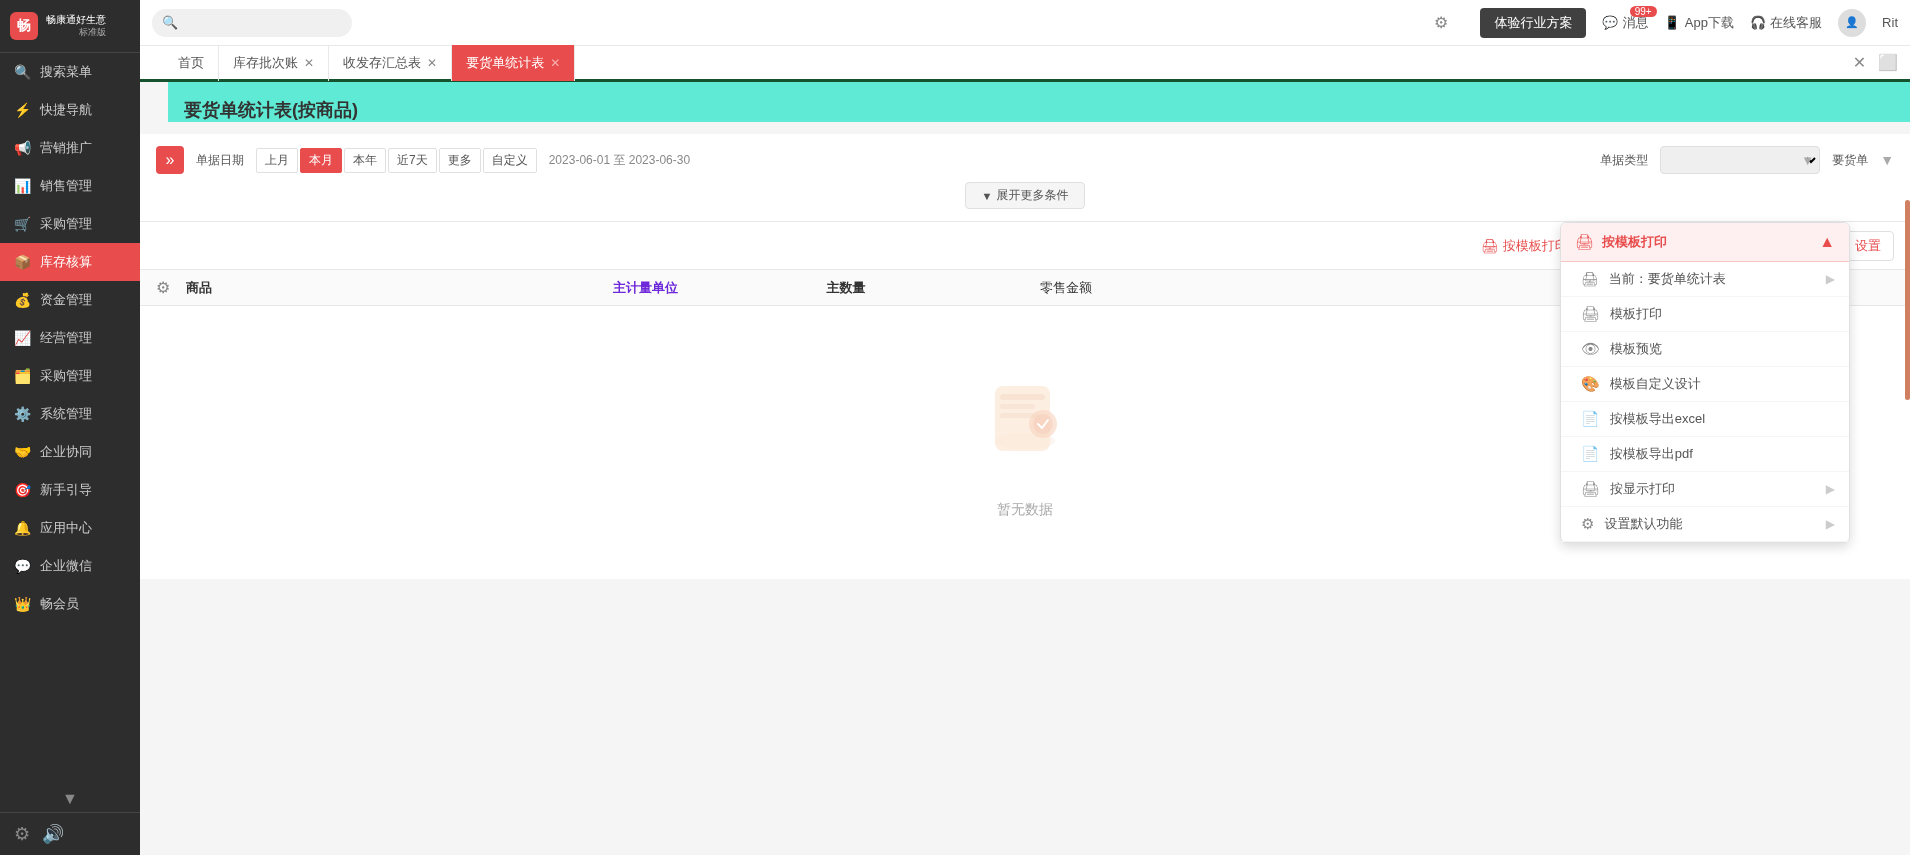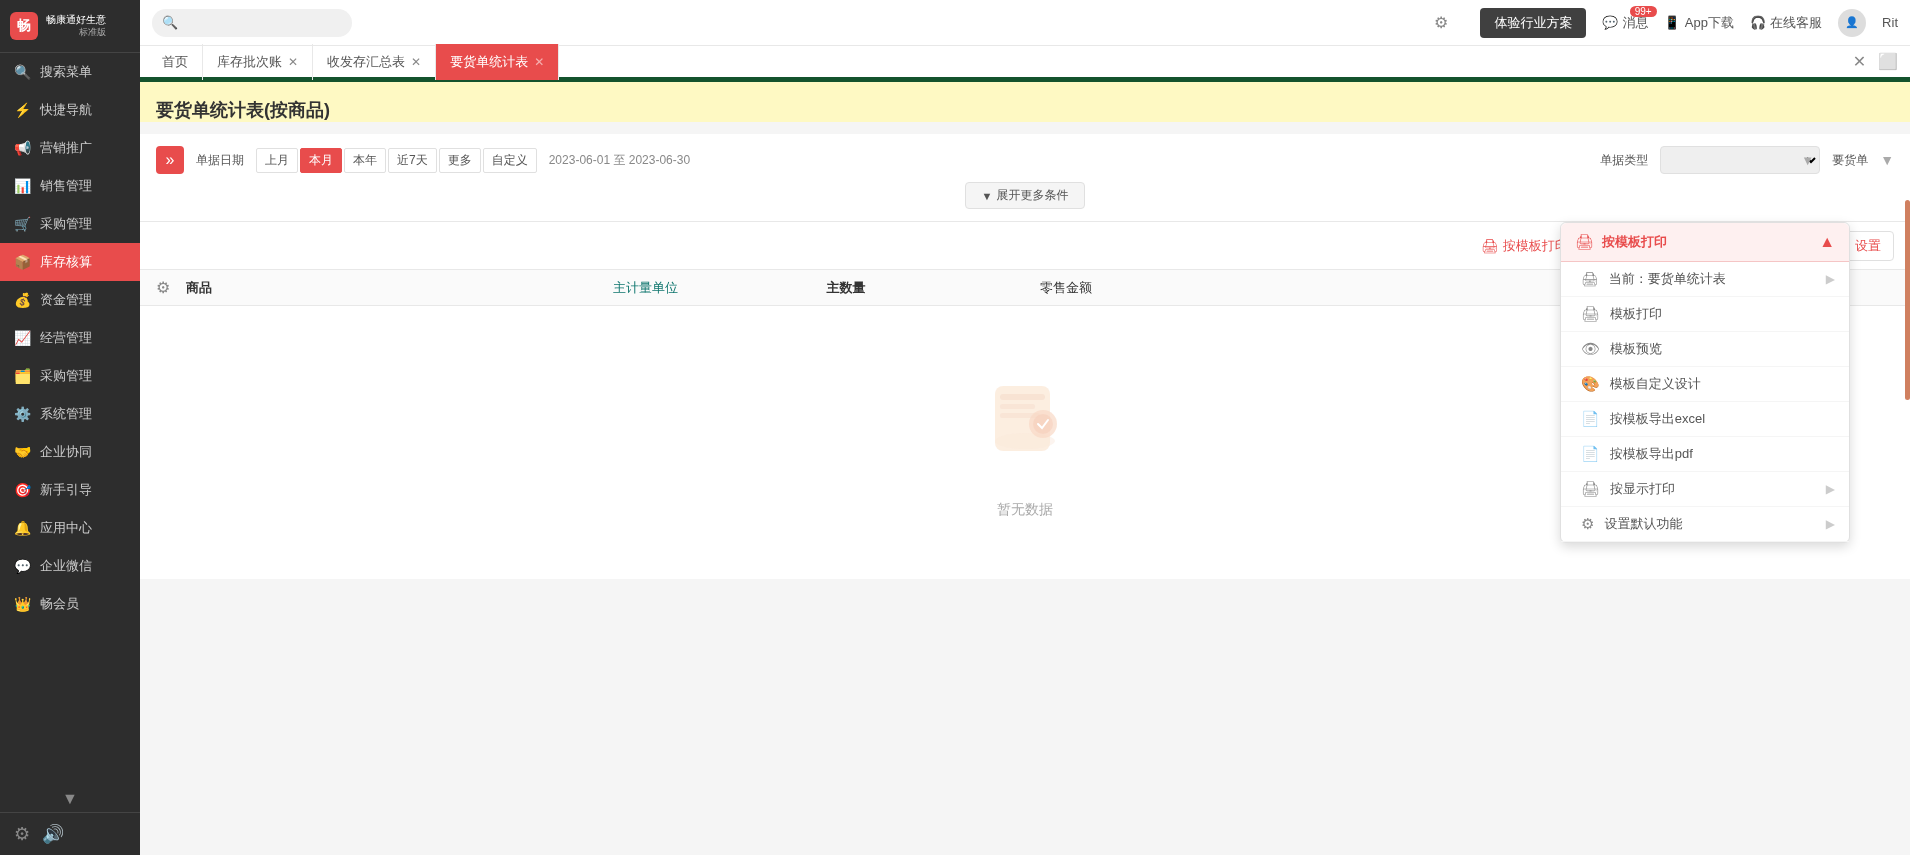--- a/index.html
+++ b/index.html
@@ -27,52 +27,52 @@
     .topbar-search input { border: none; background: transparent; font-size: 12px; outline: none; color: #666; width: 100%; }
     .topbar-divider { flex: 1; }
     .topbar-industry-btn { background: #404040; color: white; border: none; border-radius: 4px; padding: 6px 14px; font-size: 13px; cursor: pointer; margin-left: 24px; }
     .topbar-actions { display: flex; align-items: center; gap: 16px; margin-left: 8px; }
     .topbar-action { display: flex; align-items: center; gap: 4px; color: #555; cursor: pointer; font-size: 13px; position: relative; }
     .topbar-badge { background: #e84c4c; color: white; border-radius: 8px; padding: 0 5px; font-size: 10px; position: absolute; top: -8px; right: -8px; }
     .topbar-avatar { width: 28px; height: 28px; background: #ddd; border-radius: 50%; display: flex; align-items: center; justify-content: center; overflow: hidden; }
     .topbar-username { color: #555; font-size: 13px; }
 
     
-    .tabbar { height: 36px; background: #fff; border-bottom: 5px solid #14532d; display: flex; align-items: center; padding: 0 0 0 8px; flex-shrink: 0; gap: 0; }
+    .tabbar { height: 36px; background: #fff; border-bottom: 3px solid #14532d; display: flex; align-items: center; padding: 0 0 0 24px; flex-shrink: 0; gap: 0; }
     .tab { display: flex; align-items: center; padding: 0 14px; height: 36px; font-size: 13px; cursor: pointer; color: #555; border-right: 1px solid #e8e8e8; gap: 6px; white-space: nowrap; }
     .tab.active { background: #e84c4c; color: white; }
     .tab-close { font-size: 12px; cursor: pointer; opacity: 0.7; }
     .tabbar-actions { margin-left: auto; display: flex; align-items: center; gap: 4px; padding-right: 8px; }
     .tabbar-action-btn { background: none; border: none; color: #888; cursor: pointer; font-size: 16px; padding: 4px; }
 
     
     .page-content { flex: 1; overflow-y: auto; padding: 0; background: #f5f5f5; position: relative; }
 
     
-    .page-header { padding: 16px 16px 0; background: #fef9c3; }
+    .page-header { padding: 16px 16px 0; background: #5eead4; margin-left: 28px; }
     .page-title { font-size: 18px; font-weight: bold; color: #333; margin-bottom: 12px; }
 
     
     .filter-area { background: #fff; padding: 12px 16px; border-bottom: 1px solid #e8e8e8; }
     .filter-row { display: flex; align-items: center; gap: 12px; flex-wrap: wrap; margin-bottom: 8px; }
     .filter-expand-btn { display: flex; align-items: center; gap: 4px; padding: 4px 16px; background: #f5f5f5; border: 1px solid #e0e0e0; border-radius: 4px; cursor: pointer; font-size: 12px; color: #555; width: fit-content; margin: 0 auto; }
     .date-label { font-size: 12px; color: #555; white-space: nowrap; }
     .date-btn-group { display: flex; gap: 2px; }
     .date-btn { padding: 3px 8px; border: 1px solid #e0e0e0; background: #fff; font-size: 12px; cursor: pointer; color: #555; border-radius: 2px; }
     .date-btn.active { background: #e84c4c; color: white; border-color: #e84c4c; padding-left: 8px; }
     .date-range { font-size: 12px; color: #888; }
     .type-label { font-size: 12px; color: #555; }
     .type-select { height: 28px; padding: 0 8px; border: 1px solid #e0e0e0; border-radius: 4px; font-size: 12px; min-width: 160px; }
 
     
     .table-area { background: #fff; margin: 0; }
     .table-header { display: flex; align-items: center; padding: 8px 16px; background: #fafafa; border-bottom: 1px solid #e8e8e8; }
     .col-checkbox { width: 30px; }
     .col-product { flex: 2; font-weight: bold; font-size: 13px; color: #333; }
-    .col-unit { flex: 1; font-weight: normal; font-size: 13px; color: #0f766e; }
+    .col-unit { flex: 1; font-weight: bold; font-size: 13px; color: #6d28d9; }
     .col-qty { flex: 1; font-weight: bold; font-size: 13px; color: #333; }
     .col-amount { flex: 1; font-weight: normal; font-size: 13px; color: #333; }
     .col-more { flex: 3; }
 
     
     .empty-state { display: flex; flex-direction: column; align-items: center; justify-content: center; padding: 60px 20px; }
     .empty-text { color: #aaa; font-size: 14px; }
 
     
     .print-panel { position: absolute; top: 140px; right: 60px; width: 290px; background: white; border: 1px solid #e0e0e0; border-radius: 6px; box-shadow: 0 4px 12px rgba(0,0,0,0.15); z-index: 100; }

